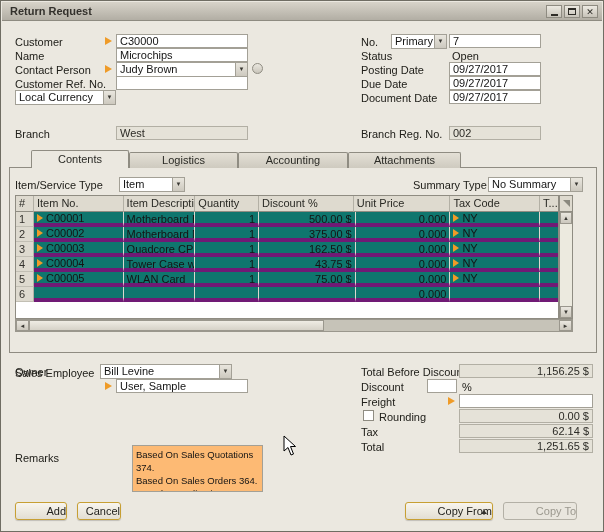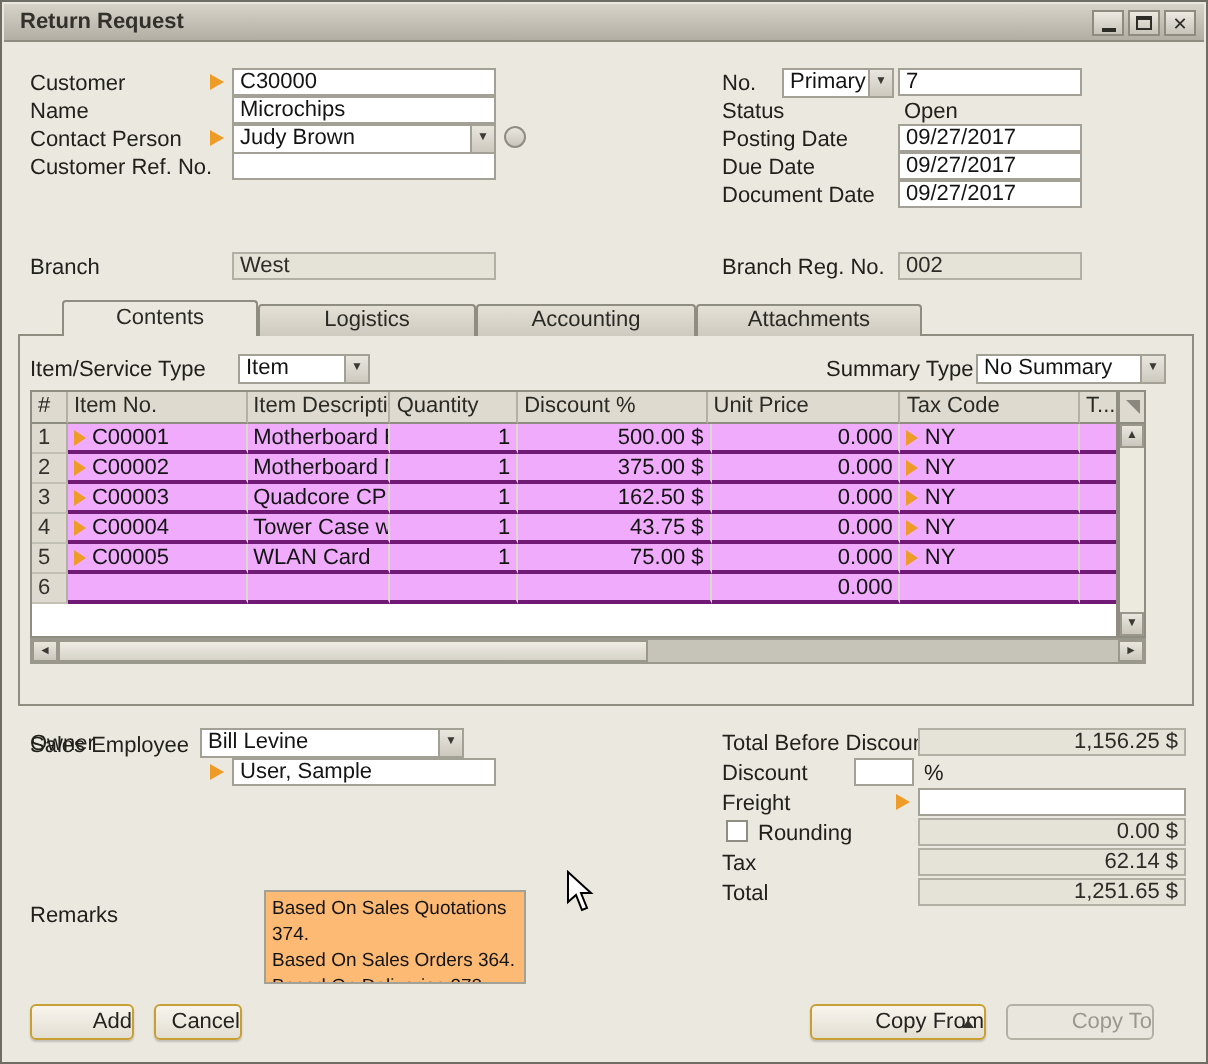--- a/index.html
+++ b/index.html
@@ -35,22 +35,22 @@
          font-size:11px; text-align:center; line-height:15px; color:#2a2a25; z-index:1; }
   .tab.active { top:149px; height:18px; background:#ebe8e0; line-height:17px; z-index:3; }
   .groupbox { position:absolute; left:8px; top:166px; width:588px; height:186px; border:1px solid #8f8c82; z-index:0; }
 
   .grid { position:absolute; left:14px; top:194px; width:544px; height:124px; background:#fff;
           border:1px solid #8f8c82; overflow:hidden; z-index:2; }
   .g-hrow { display:flex; height:16px; background:#dedacf; }
   .g-h { border-right:1px solid #b3b0a5; border-bottom:1px solid #8f8c82; font-size:11px; line-height:15px;
          padding:0 3px; color:#2a2a25; overflow:hidden; white-space:nowrap; }
   .g-row { display:flex; height:15px; }
-  .g-c { border-right:1px solid #dbd8ce; border-bottom:2px solid #701a75; font-size:11px; line-height:14px;
-         padding:0 3px; overflow:hidden; white-space:nowrap; background:#f0abfc; color:#141414; }
+  .g-c { border-right:1px solid #dbd8ce; border-bottom:4px solid #701a75; font-size:11px; line-height:14px;
+         padding:0 3px; overflow:hidden; white-space:nowrap; background:#0f766e; color:#141414; }
   .g-c.rowhead { background:#dedacf; border-right:1px solid #b3b0a5; border-bottom:1px solid #c2bfb4; color:#33312c; }
   .g-c.rt { text-align:right; }
   .g-c.flexc { display:flex; align-items:center; gap:3px; }
   .arw2 { display:inline-block; width:0; height:0; border-top:4px solid transparent; border-bottom:4px solid transparent;
           border-left:6px solid #ef9b28; flex:0 0 auto; }
   .c0{width:18px}.c1{width:90px}.c2{width:72px}.c3{width:64px}.c4{width:97px}.c5{width:95px}.c6{width:90px}
   .c7{width:18px;border-right:none}
 
   .vscroll { position:absolute; left:558px; top:194px; width:14px; height:124px; border:1px solid #8f8c82;
              background:#eceadf; display:flex; flex-direction:column; z-index:2; }
@@ -110,20 +110,24 @@
   <i class="arw" style="left:104px;top:64px"></i>
   <div class="combo" style="left:115px;top:61px;width:132px">
     <span class="cval">Judy Brown</span>
     <span class="cbtn">▼</span>
   </div>
   <span class="circle-icon" style="left:251px;top:62px"></span>
 
   <span class="lbl" style="left:14px;top:76px">Customer Ref. No.</span>
   <div class="fld" style="left:115px;top:75px;width:132px"></div>
 
+  <div class="combo" style="left:14px;top:89px;width:101px">
+    <span class="cval">Local Currency</span>
+    <span class="cbtn">▼</span>
+  </div>
 
   <span class="lbl" style="left:360px;top:34px">No.</span>
   <div class="combo" style="left:390px;top:33px;width:56px">
     <span class="cval">Primary</span>
     <span class="cbtn">▼</span>
   </div>
   <div class="fld" style="left:448px;top:33px;width:92px">7</div>
 
   <span class="lbl" style="left:360px;top:48px">Status</span>
   <span class="lbl" style="left:451px;top:48px">Open</span>

